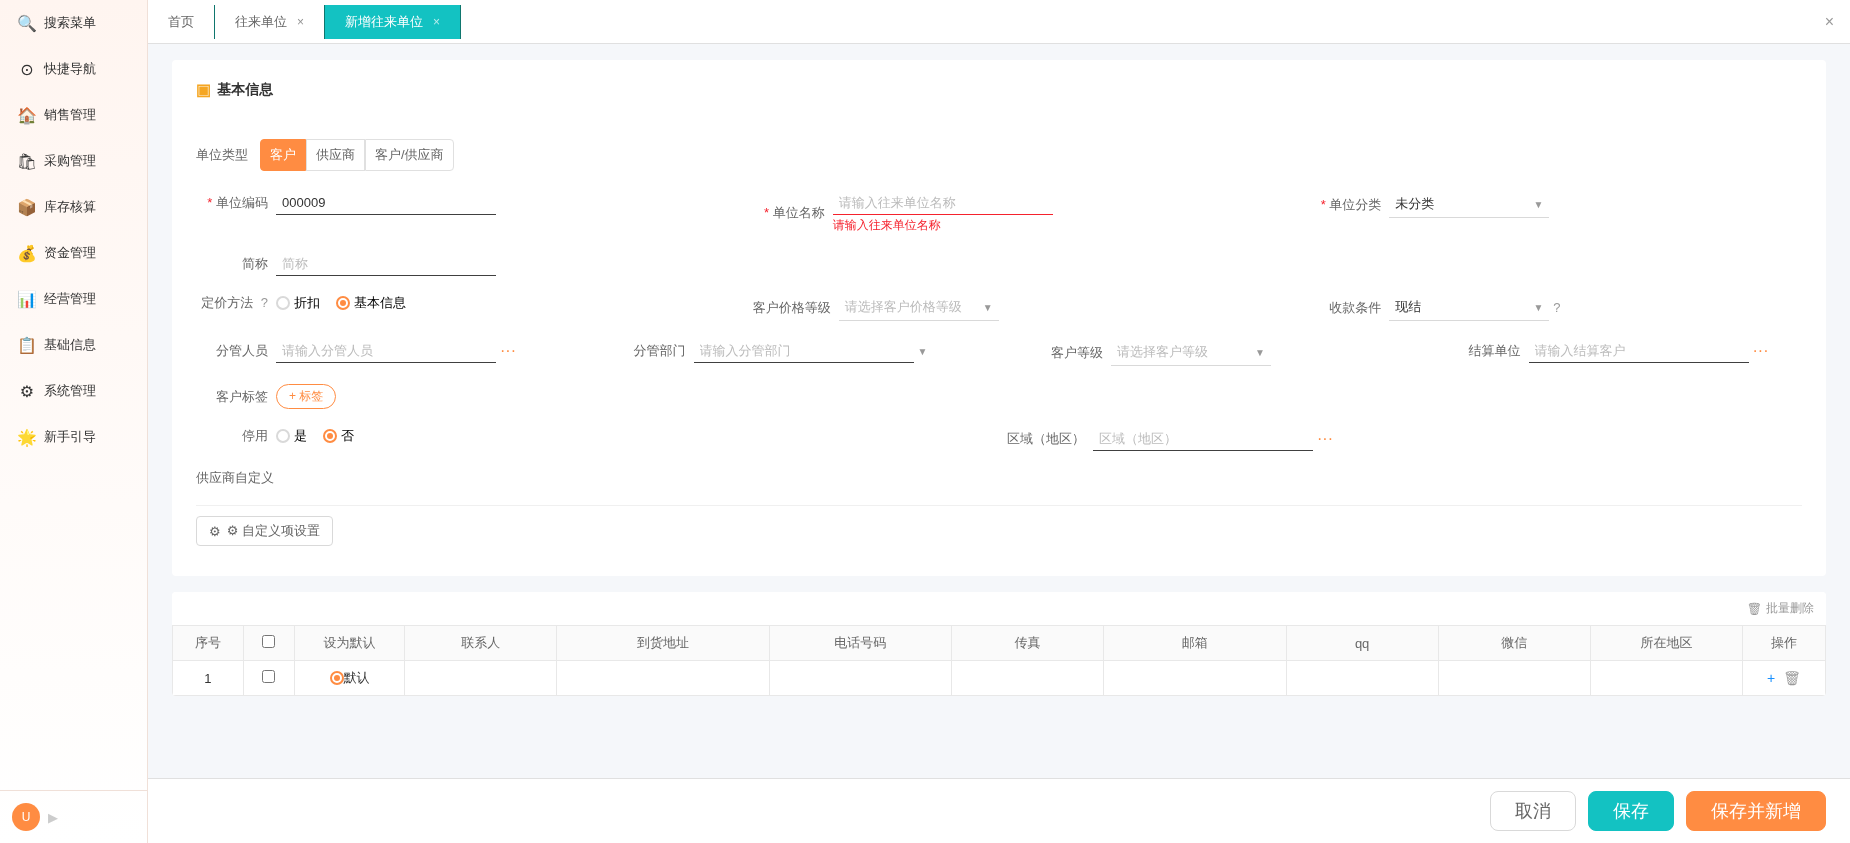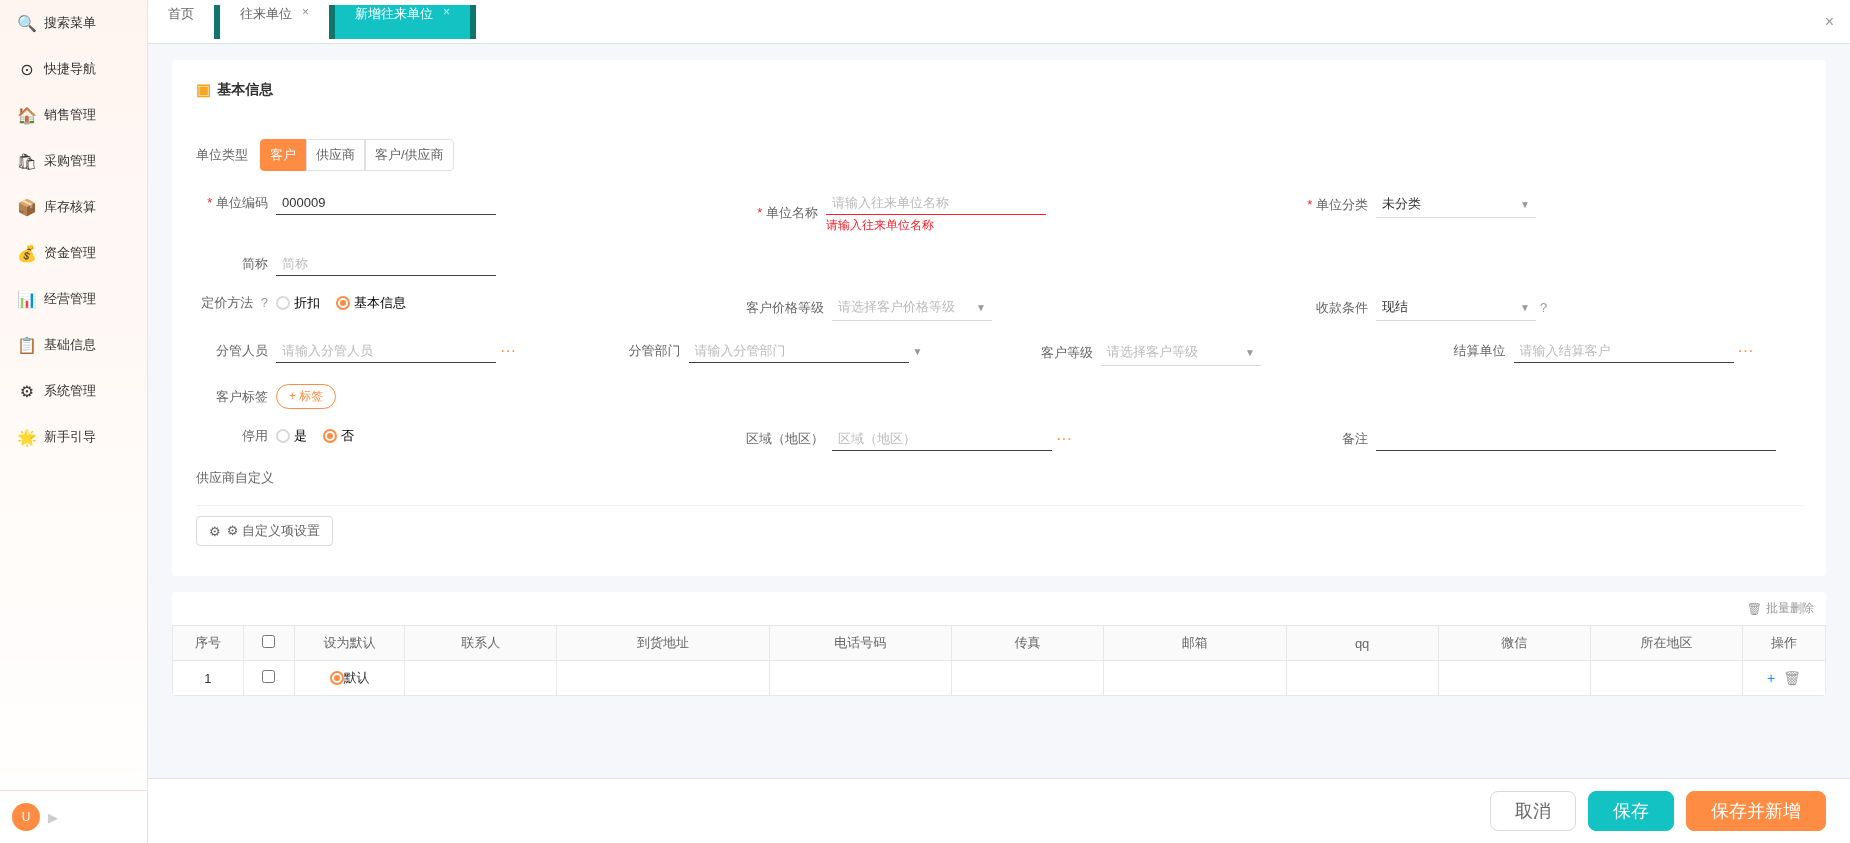--- a/index.html
+++ b/index.html
@@ -45,27 +45,28 @@
       background: #fff;
       border-bottom: 1px solid #e0e0e0;
       display: flex;
       align-items: center;
       height: 44px;
       padding-left: 0;
       flex-shrink: 0;
     }
     .tab {
       display: flex;
+      align-items: center;
       gap: 6px;
       padding: 0 20px;
       height: 34px;
       cursor: pointer;
       font-size: 13px;
       color: #666;
-      border-right: 6px solid #0f766e;
+      border-right: 1px solid #0f766e;
     }
     .tab.active {
       background: #13c2c2;
       color: #fff;
     }
     .tab .close-btn {
       font-size: 12px;
       color: inherit;
       opacity: 0.7;
       cursor: pointer;
@@ -128,21 +129,21 @@
       border-color: #ff8c42;
     }
     .type-btn:first-of-type { border-radius: 4px 0 0 4px; }
     .type-btn:last-of-type { border-radius: 0 4px 4px 0; }
 
     
     .form-row {
       display: flex;
       align-items: flex-start;
       margin-bottom: 18px;
-      gap: 6px;
+      gap: 16px;
     }
     .form-field {
       display: flex;
       align-items: center;
       flex: 1;
       gap: 0;
     }
     .field-label {
       color: #666;
       font-size: 13px;
@@ -481,24 +482,20 @@
             </div>
           </div>
         </div>
         <div class="field-separator"></div>
         <div class="form-field">
           <label class="field-label">区域（地区）</label>
           <input class="field-input" type="text" placeholder="区域（地区）" style="">
           <span class="more-dots">···</span>
         </div>
         <div class="field-separator"></div>
-        <div class="form-field">
-          <label class="field-label">备注</label>
-          <input class="field-input" type="text" style="max-width: 400px;">
-        </div>
       </div>
 
       <div class="form-row">
         <div class="form-field">
           <label class="field-label">供应商自定义</label>
         </div>
       </div>
 
       <div class="custom-settings-row">
         <button class="custom-settings-btn">

